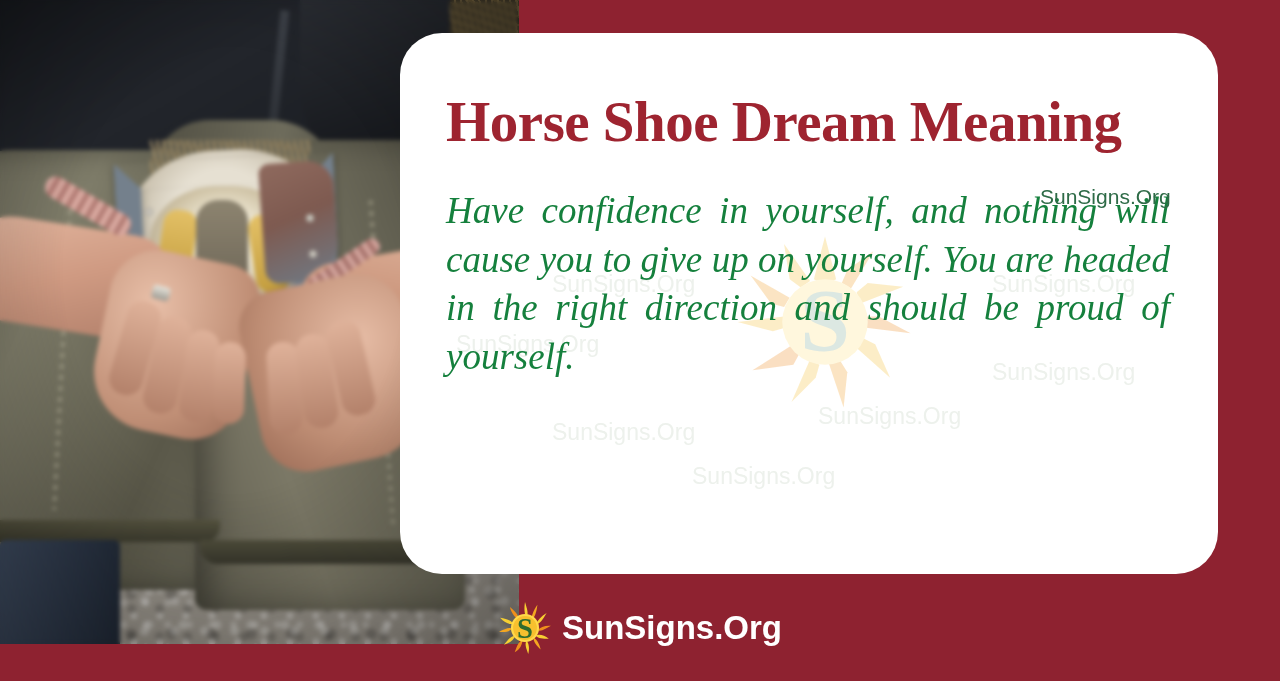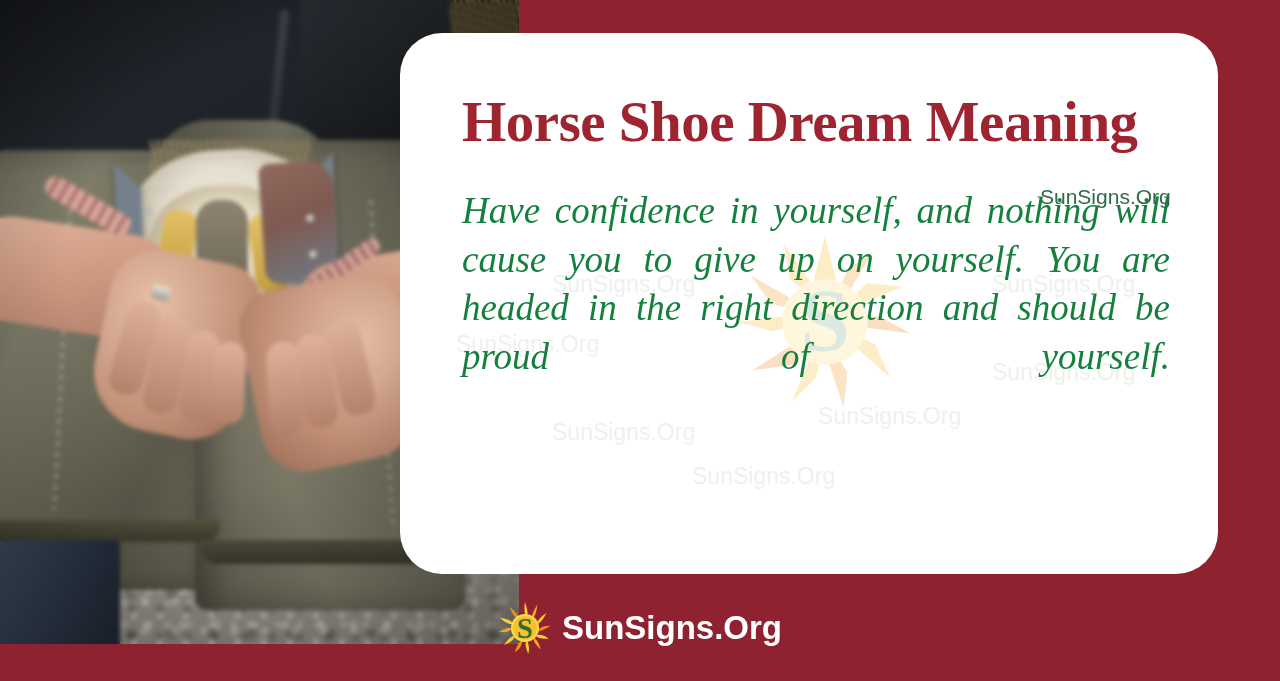--- a/index.html
+++ b/index.html
@@ -300,21 +300,20 @@
     position: absolute;
     left: 332px; top: 196px;
     width: 186px; height: 186px;
     opacity: .30;
   }
 
   #card-inner {
     position: relative;
     padding: 60px 48px 0 46px;
     height: 100%;
-    margin-left: 16px;
   }
 
   #title {
     margin: 0;
     font-family: "Liberation Serif", serif;
     font-weight: bold;
     font-size: 57px;
     line-height: 1.02;
     color: #9E2430;
     letter-spacing: -0.5px;

